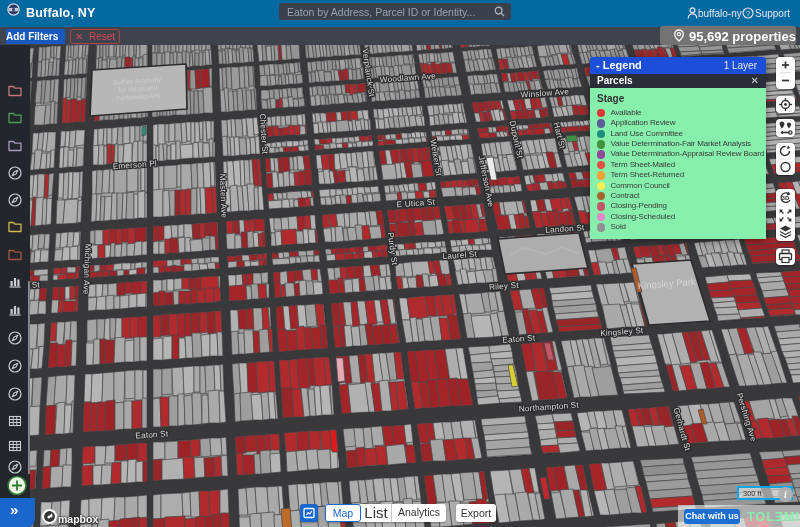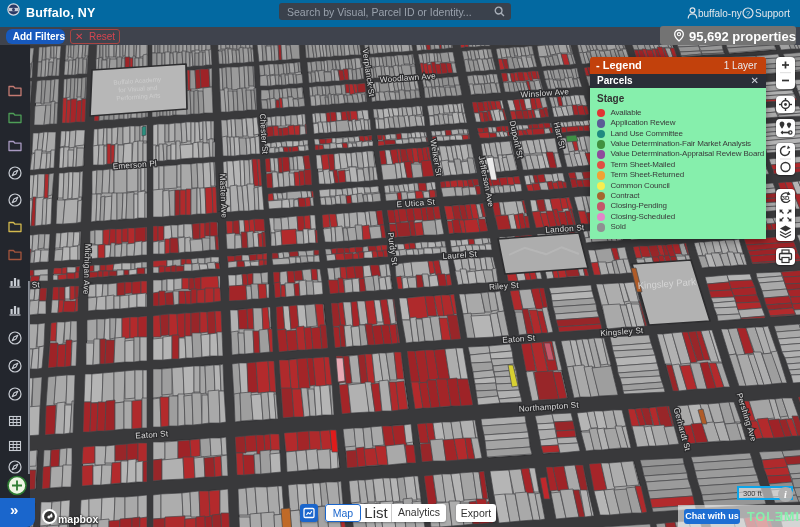--- a/index.html
+++ b/index.html
@@ -3237,40 +3237,40 @@
 
 <div id="nav">
  <svg class="abs" style="left:7px;top:3px" width="13" height="13" viewBox="0 0 13 13">
   <circle cx="6.5" cy="6.5" r="6.2" fill="#d9dde3"></circle>
       <circle cx="6.5" cy="6.5" r="5.1" fill="#2b3a66"></circle>
   <rect x="1.6" y="4.9" width="9.8" height="3.3" fill="#d9dde3" opacity="0.9"></rect>
   <circle cx="6.5" cy="6.5" r="1.5" fill="#2b3a66"></circle>
  </svg>
  <div class="abs" style="left:26px;top:6px;font-size:12.5px;font-weight:bold;color:#fff;letter-spacing:.2px">Buffalo, NY</div>
  <div class="abs" style="left:279px;top:3px;width:232px;height:17px;background:#3a414c;border-radius:3px">
-   <div class="abs" style="left:8px;top:3px;font-size:10.5px;color:#99a1ac">Search by Visual, Parcel ID or Identity...</div>
+   <div class="abs" style="left:8px;top:3px;font-size:10.5px;color:#99a1ac">Eaton by Address, Parcel ID or Identity...</div>
    <svg class="abs" style="right:6px;top:3px" width="11" height="11" viewBox="0 0 11 11">
         <circle cx="4.6" cy="4.6" r="3.4" fill="none" stroke="#aab1bb" stroke-width="1.3"></circle>
         <line x1="7.2" y1="7.2" x2="10" y2="10" stroke="#aab1bb" stroke-width="1.3"></line>
       </svg>
  </div>
  <svg class="abs" style="left:687px;top:7px" width="11" height="12" viewBox="0 0 11 12">
       <circle cx="5.5" cy="3.2" r="2.4" fill="none" stroke="#dfe3e8" stroke-width="1.2"></circle>
       <path d="M1.2 11.5 C1.2 8.2 3 6.8 5.5 6.8 C8 6.8 9.8 8.2 9.8 11.5" fill="none" stroke="#dfe3e8" stroke-width="1.2"></path>
     </svg>
  <div class="abs" style="left:698px;top:8px;font-size:10px;color:#e2e6eb">buffalo-ny</div>
  <svg class="abs" style="left:742px;top:7px" width="12" height="12" viewBox="0 0 12 12">
       <circle cx="6" cy="6" r="5" fill="none" stroke="#dfe3e8" stroke-width="1.2"></circle>
       <text x="6" y="8.8" text-anchor="middle" font-size="7.5" fill="#dfe3e8" font-family="Liberation Sans">?</text>
     </svg>
  <div class="abs" style="left:755px;top:8px;font-size:10px;color:#e2e6eb">Support</div>
 </div>
 
 <div id="fbar">
- <div class="abs" style="left:6px;top:2px;width:59px;height:15px;background:#1759bd;border-radius:6px;color:#fff;font-size:10px;font-weight:bold;text-align:right;line-height:15px">Add Filters</div>
+ <div class="abs" style="left:6px;top:2px;width:59px;height:15px;background:#1759bd;border-radius:0;color:#fff;font-size:10px;font-weight:bold;text-align:left;line-height:15px">Add Filters</div>
  <div class="abs" style="left:70px;top:2px;width:50px;height:15px;border:1px solid #a94442;border-radius:3px;color:#d64550;font-size:10px;line-height:13px;text-align:center">✕&nbsp;&nbsp;Reset</div>
  <div class="abs" style="left:660px;top:-1px;width:136px;height:19px;background:#737373;border-radius:3px">
   <svg class="abs" style="left:13px;top:3px" width="12" height="13" viewBox="0 0 12 13">
         <path d="M6 1 C3.5 1 1.7 2.9 1.7 5.3 C1.7 8.4 6 12 6 12 C6 12 10.3 8.4 10.3 5.3 C10.3 2.9 8.5 1 6 1 Z" fill="none" stroke="#fff" stroke-width="1.3"></path>
         <circle cx="6" cy="5.2" r="1.6" fill="none" stroke="#fff" stroke-width="1.1"></circle>
       </svg>
   <div class="abs" style="left:29px;top:2.5px;font-size:13px;font-weight:bold;color:#fff">95,692 properties</div>
  </div>
 </div>
 
@@ -3316,21 +3316,21 @@
 <circle cx="17" cy="440.5" r="9" fill="#eef5e4" stroke="#2e7d32" stroke-width="1.6"></circle>
 <path d="M17 435.5 L17 445.5 M12 440.5 L22 440.5" stroke="#2e7d32" stroke-width="1.8"></path>
 <rect x="28" y="236" width="1.8" height="193" fill="#9aa0aa" opacity="0.85"></rect>
 </svg>
 </div>
 <div class="abs" style="left:0;top:498px;width:35px;height:29px;background:#1a66cc;border-radius:0 0 8px 0;z-index:31">
  <div class="abs" style="left:10px;top:3px;color:#fff;font-size:15px;font-weight:bold">»</div>
 </div>
 
 <div class="abs" style="left:590px;top:57px;width:176px;z-index:25;box-shadow:0 2px 8px rgba(0,0,0,.4);font-family:'Liberation Sans',sans-serif">
- <div style="height:17px;background:#c2410c;border-radius:3px 3px 0 0;position:relative">
+ <div style="height:17px;background:#1d4ed8;border-radius:3px 3px 0 0;position:relative">
    <span style="position:absolute;left:6px;top:2px;font-size:11px;font-weight:bold;color:#fff">- Legend</span>
    <span style="position:absolute;right:9px;top:3px;font-size:10px;color:#e8eaee">1 Layer</span>
  </div>
  <div style="height:14px;background:#2a2e38;position:relative">
    <span style="position:absolute;left:7px;top:1px;font-size:10px;font-weight:bold;color:#fff">Parcels</span>
    <span style="position:absolute;right:7px;top:1px;font-size:10px;color:#ced3da">✕</span>
  </div>
  <div style="background:#86efac;padding:5px 8px 6px 7px;position:relative">
    <div style="font-size:10px;font-weight:bold;color:#333;margin-bottom:4px">Stage</div>
    <table style="border-collapse:collapse">

